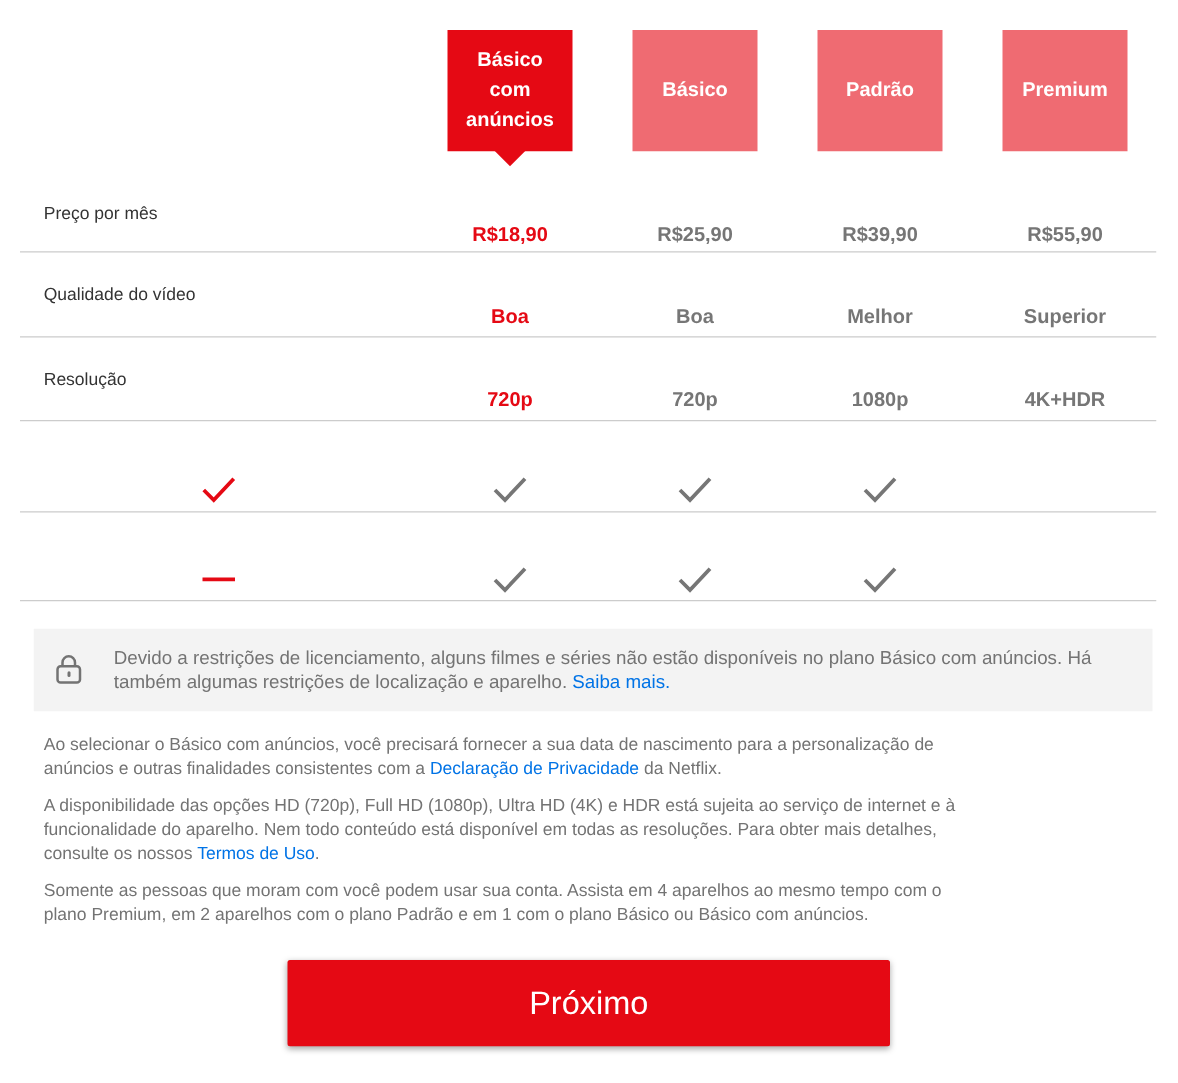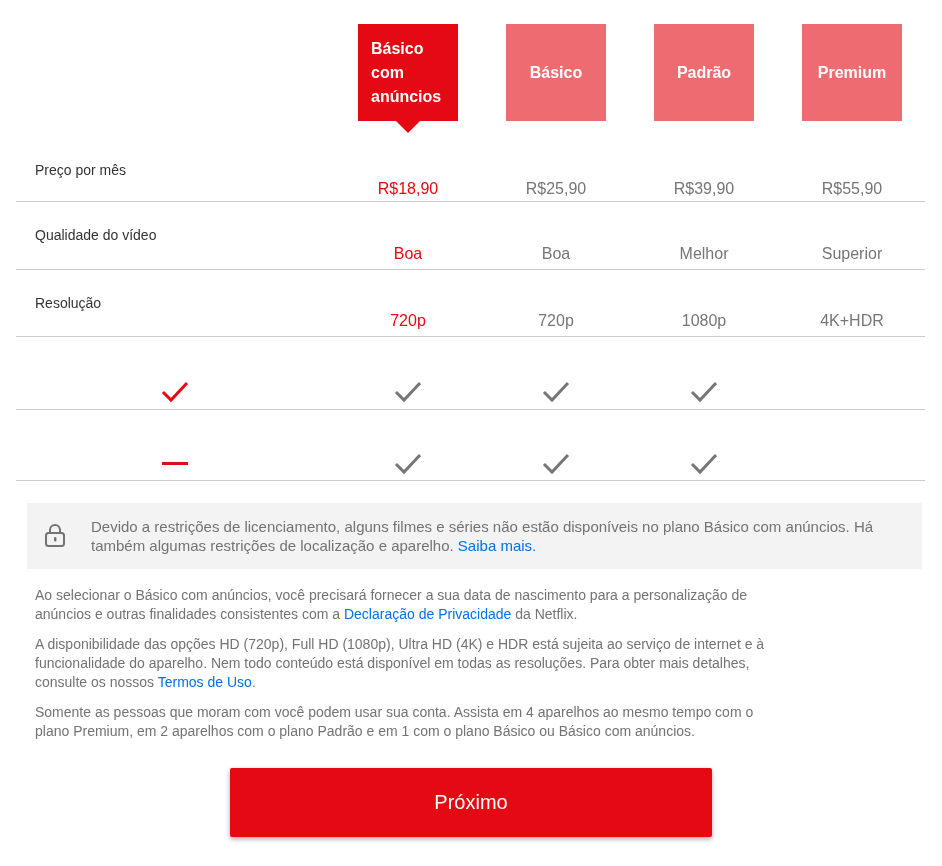--- a/index.html
+++ b/index.html
@@ -10,21 +10,21 @@
 
   
   .plan-header {
     display:grid; grid-template-columns:318px repeat(4,148px);
     margin-left:16px; padding-top:24px; height:97px;
   }
   .plan-cell { display:flex; justify-content:center; align-items:flex-start; }
   .plan-box {
     width:100px; height:97px; background:#ef6b72; position:relative;
     display:flex; align-items:center; justify-content:center;
-    color:#fff; font-weight:bold; font-size:16px; 
+    color:#fff; font-weight:bold; font-size:16px; text-align:center;
     cursor:pointer; border:none;
   }
   .plan-box.selected { background:#e50914; }
   .plan-box .plan-label { display:block; max-width:74px; line-height:24px; }
   .plan-box .tail {
     position:absolute; left:50%; bottom:-12px; transform:translateX(-50%);
     width:0; height:0; border-left:13px solid transparent;
     border-right:13px solid transparent; border-top:13px solid #e50914;
   }
 
@@ -34,21 +34,21 @@
     display:grid; grid-template-columns:318px repeat(4,148px);
     align-items:center; border-bottom:1px solid #ccc; box-sizing:border-box;
   }
   .trow.r1{height:62px} .trow.r2{height:68px} .trow.r3{height:67px}
   .trow.r4{height:73px} .trow.r5{height:71px}
   .tlabel {
     font-size:14px; color:#333; padding-left:19px; line-height:23px;
   }
   .tcell {
     display:flex; align-items:center; justify-content:center;
-    font-size:16px; font-weight:normal; color:#767676; text-align:center;margin-top:36px;
+    font-size:16px; font-weight:bold; color:#767676; text-align:center;margin-top:36px;
   }
   .tcell.sel { color:#e50914; }
   .check { display:block; }
   .dash { display:inline-block; width:26px; height:3px; background:#e50914; }
 
   
   .note {
     margin:22px 0 0 27px; width:895px; min-height:48px; background:#f3f3f3;
     display:flex; align-items:center; gap:17px;
     padding:6px 12px 6px 17px; box-sizing:border-box;
@@ -58,21 +58,21 @@
 
   
   .paras { margin:17px 0 0 35px; width:730px; color:#737373; font-size:14px; line-height:19px; }
   .paras p { margin:0 0 11px 0; }
   a.link { color:#0073e6; text-decoration:none; cursor:pointer; }
 
   
   .next {
     display:block; margin:27px auto 0 auto; width:482px; height:69px;
     background:#e50914; color:#fff; border:none; border-radius:2px;
-    font-family:"Liberation Sans", sans-serif; font-size:20px;
+    font-family:"Liberation Sans", sans-serif; font-size:26px;
     box-shadow:0 2px 5px rgba(0,0,0,0.35); cursor:pointer;
   }
 </style>
 </head>
 <body>
 
 <div class="page">
 
   <div class="plan-header">
     <div class="plan-cell"></div>

